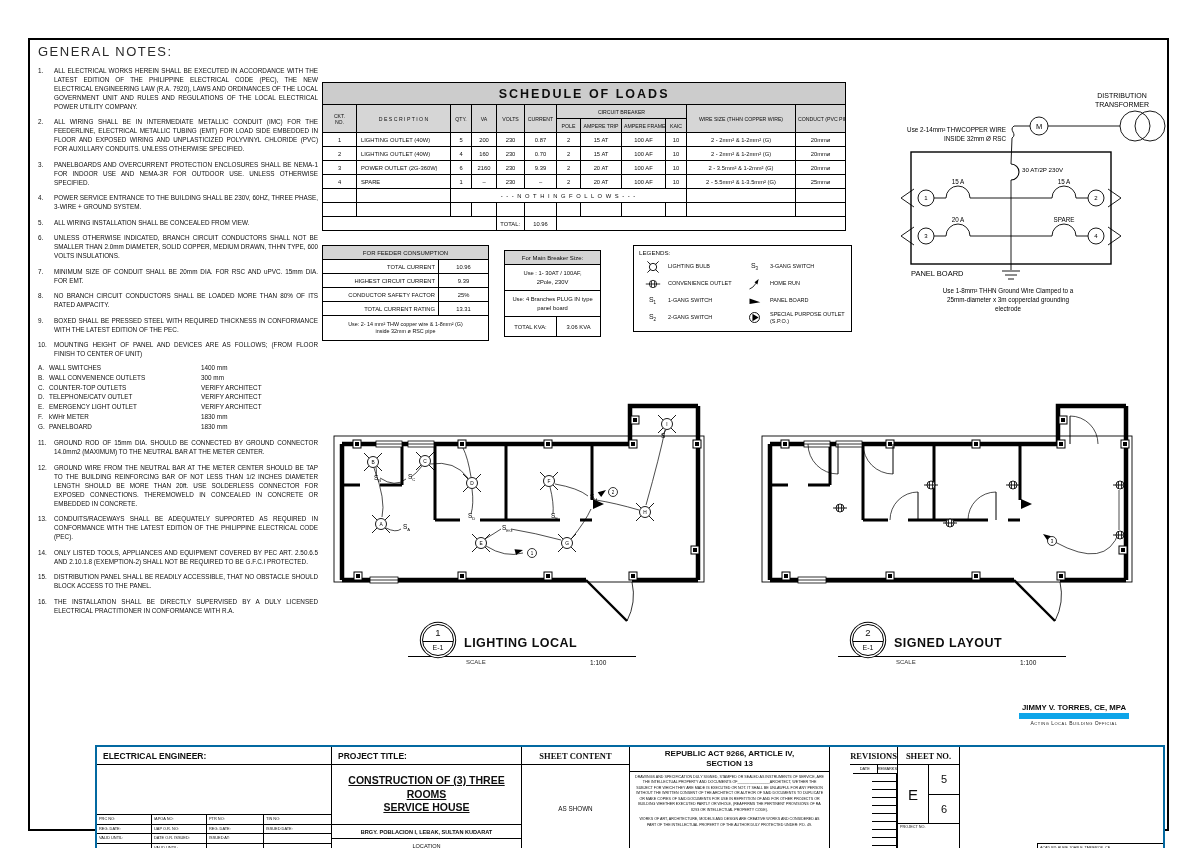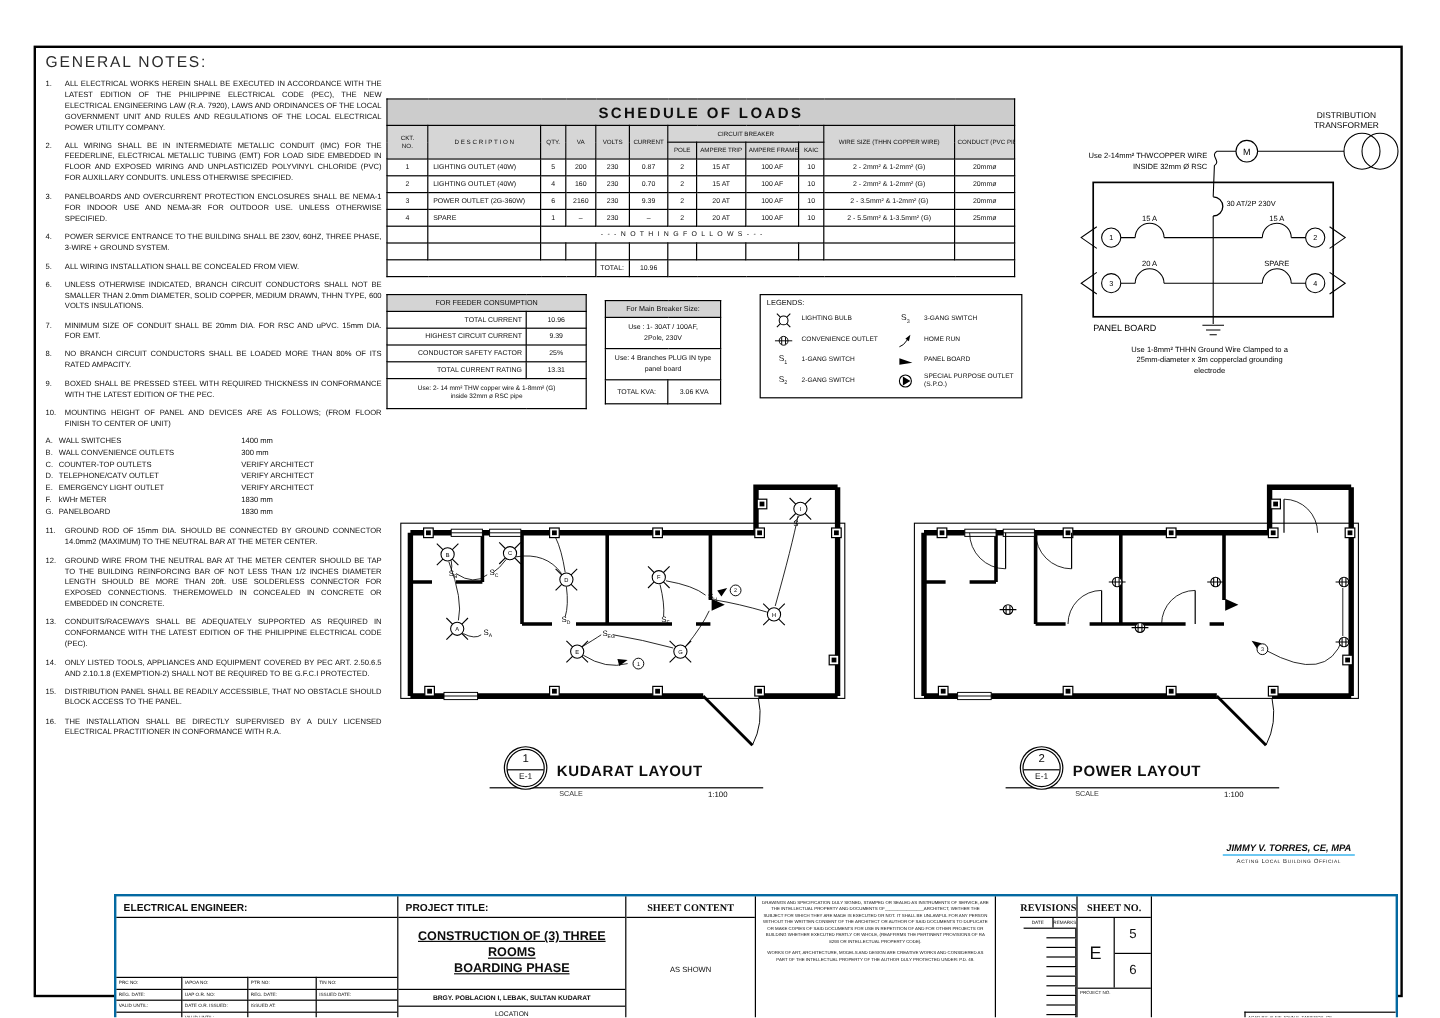--- a/index.html
+++ b/index.html
@@ -66,21 +66,21 @@
            box-shadow:0 0 0 1.2px #fff,0 0 0 2.2px #000;box-sizing:border-box;background:#fff;}
   .co-top{font-size:9.5px;text-align:center;height:16px;line-height:16px;border-bottom:1px solid #000;}
   .co-bot{font-size:7px;text-align:center;line-height:12px;}
   .cap-line{position:absolute;left:0;top:32px;border-top:1.2px solid #000;}
   .cap-title{position:absolute;left:56px;top:12px;font-weight:bold;font-size:12.5px;letter-spacing:.5px;white-space:nowrap;}
   .cap-scale{position:absolute;left:58px;top:35px;font-size:6px;color:#333;}
   .cap-sv{position:absolute;top:35px;font-size:6.5px;}
 
   
   .sig{left:978px;top:696px;width:192px;text-align:center;}
-  .sig-name{font-size:7.8px;font-weight:bold;border-bottom:1px solid #0ea5e9;display:inline-block;padding:0 3px 1px;font-style:italic;}
+  .sig-name{font-size:7.8px;font-weight:bold;border-bottom:6px solid #0ea5e9;display:inline-block;padding:0 3px 1px;}
   .sig-role{font-size:5px;letter-spacing:.5px;margin-top:1px;font-variant:small-caps;color:#222;}
 
   
   .tb{left:95px;top:745px;width:1070px;height:109px;border:2px solid #0369a1;box-sizing:border-box;display:flex;background:#fff;}
   .tb-sec{border-right:1.5px solid #000;position:relative;box-sizing:border-box;flex:none;display:flex;flex-direction:column;}
   .tb-sec:last-child{border-right:none;}
   .tb-head{height:18px;flex:none;border-bottom:1px solid #000;font-size:8.5px;font-weight:bold;display:flex;align-items:center;padding:0 6px;box-sizing:border-box;}
   .tb-head.c{justify-content:center;padding:0;font-family:Liberation Serif, serif;}
   .ee-grid{position:absolute;left:0;right:0;bottom:0;display:grid;grid-template-columns:55px 55px 57px auto;}
   .ee-cell{border-top:1px solid #000;border-right:1px solid #000;font-size:3.9px;height:8.5px;line-height:8.5px;
@@ -825,31 +825,31 @@
           <text x="294" y="142.7" font-size="4.5" text-anchor="middle" fill="#000">3</text>
         </g>
       </svg></div>
 
   <div class="caption" style="left:408px;top:624px;">
     <div class="cap-line" style="width:228px;"></div>
     <div class="callout">
       <div class="co-top">1</div>
       <div class="co-bot">E-1</div>
     </div>
-    <div class="cap-title">KUDARAT LAYOUT</div>
+    <div class="cap-title">LIGHTING LOCAL</div>
     <div class="cap-scale">SCALE</div>
     <div class="cap-sv" style="left:182px;">1:100</div>
   </div>
   <div class="caption" style="left:838px;top:624px;">
     <div class="cap-line" style="width:228px;"></div>
     <div class="callout">
       <div class="co-top">2</div>
       <div class="co-bot">E-1</div>
     </div>
-    <div class="cap-title">POWER LAYOUT</div>
+    <div class="cap-title">SIGNED LAYOUT</div>
     <div class="cap-scale">SCALE</div>
     <div class="cap-sv" style="left:182px;">1:100</div>
   </div>
 
   <div class="abs sig">
     <div><span class="sig-name">JIMMY V. TORRES, CE, MPA</span></div>
     <div class="sig-role">Acting Local Building Official</div>
   </div>
 
   <div class="abs tb">
@@ -871,30 +871,34 @@
           <div class="ee-cell"></div>
           <div class="ee-cell">VALID UNTIL:</div>
           <div class="ee-cell"></div>
           <div class="ee-cell last"></div>
         </div>
     </div>
     <div class="tb-sec" style="width:190px;">
       <div class="tb-head">PROJECT TITLE:</div>
       <div class="pt-title">
         <div class="pt-line">CONSTRUCTION OF (3) THREE ROOMS</div>
-        <div class="pt-line">BOARDING PHASE</div>
+        <div class="pt-line">SERVICE HOUSE</div>
       </div>
       <div class="tb-rowline bold">BRGY. POBLACION I, LEBAK, SULTAN KUDARAT</div>
       <div class="tb-rowline">LOCATION</div>
     </div>
     <div class="tb-sec" style="width:108px;">
       <div class="tb-head c">SHEET CONTENT</div>
       <div class="sc-body">AS SHOWN</div>
     </div>
     <div class="tb-sec" style="width:200px;">
+      <div class="ra-head">
+        <div>REPUBLIC ACT 9266, ARTICLE IV,</div>
+        <div>SECTION 13</div>
+      </div>
       <div class="ra-body">
         <div>DRAWINGS AND SPECIFICATION DULY SIGNED, STAMPED OR SEALED AS INSTRUMENTS OF SERVICE, ARE THE INTELLECTUAL PROPERTY AND DOCUMENTS OF________________ARCHITECT, WETHER THE SUBJECT FOR WHICH THEY ARE MADE IS EXECUTED OR NOT. IT SHALL BE UNLAWFUL FOR ANY PERSON WITHOUT THE WRITTEN CONSENT OF THE ARCHITECT OR AUTHOR OF SAID DOCUMENTS TO DUPLICATE OR MAKE COPIES OF SAID DOCUMENTS FOR USE IN REPETITION OF AND FOR OTHER PROJECTS OR BUILDING WHETHER EXECUTED PARTLY OR WHOLE, (REAFFIRMS THE PERTINENT PROVISIONS OF RA 8293 OR INTELLECTUAL PROPERTY CODE).</div>
         <div class="p2">WORKS OF ART, ARCHITECTURE, MODELS AND DESIGN ARE CREATIVE WORKS AND CONSIDERED AS PART OF THE INTELLECTUAL PROPERTY OF THE AUTHOR DULY PROTECTED UNDER: P.D. 49.</div>
       </div>
     </div>
     <div class="tb-sec" style="width:68px;align-items:flex-end;">
       <div class="tb-head c">REVISIONS</div>
       <div class="rev-sub">
         <div class="c1">DATE</div>
         <div class="c2">REMARKS</div>

